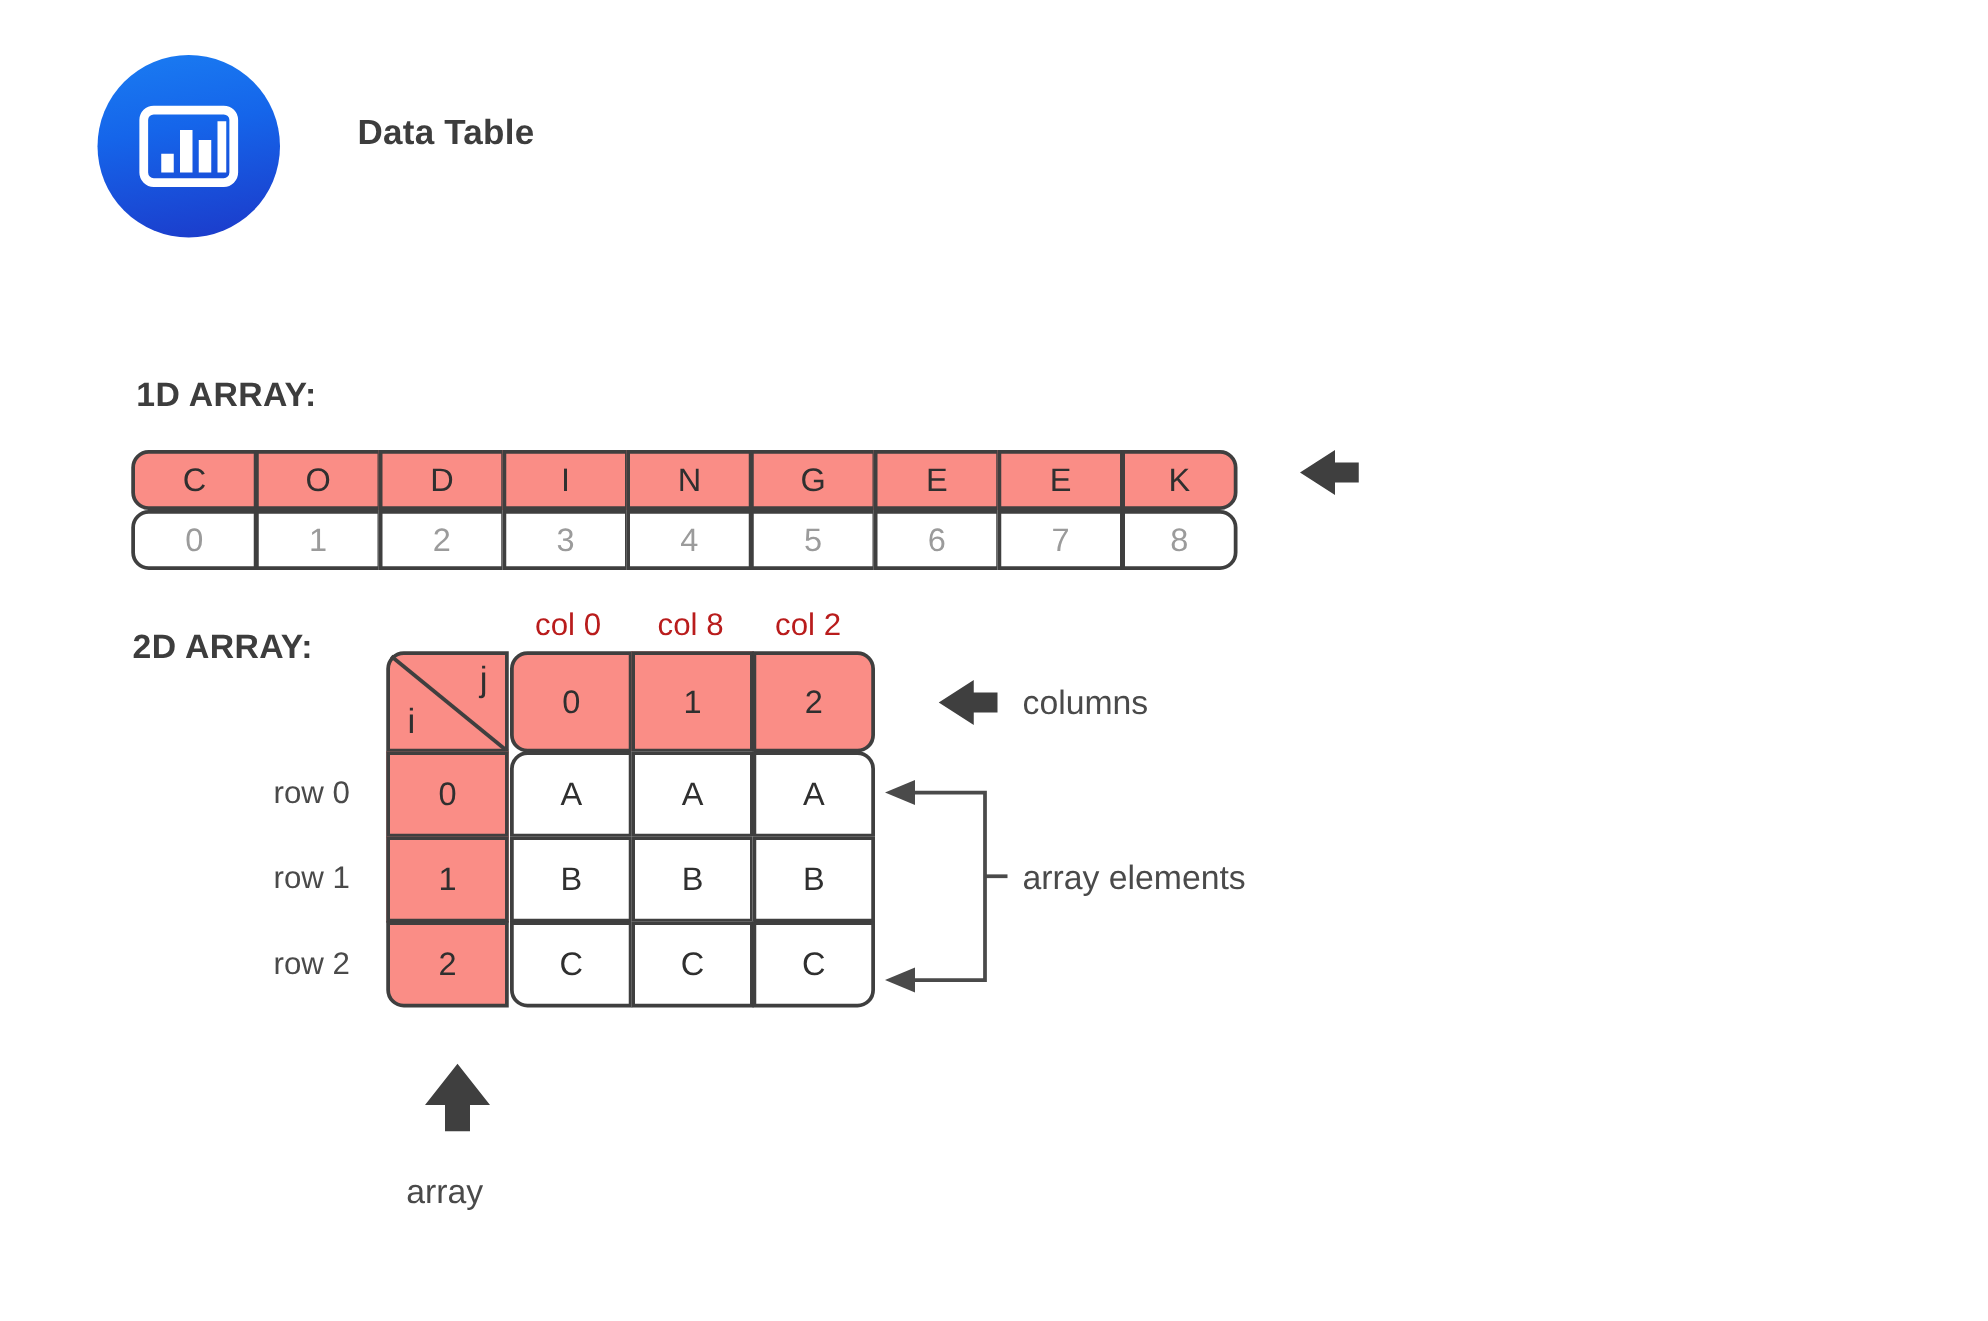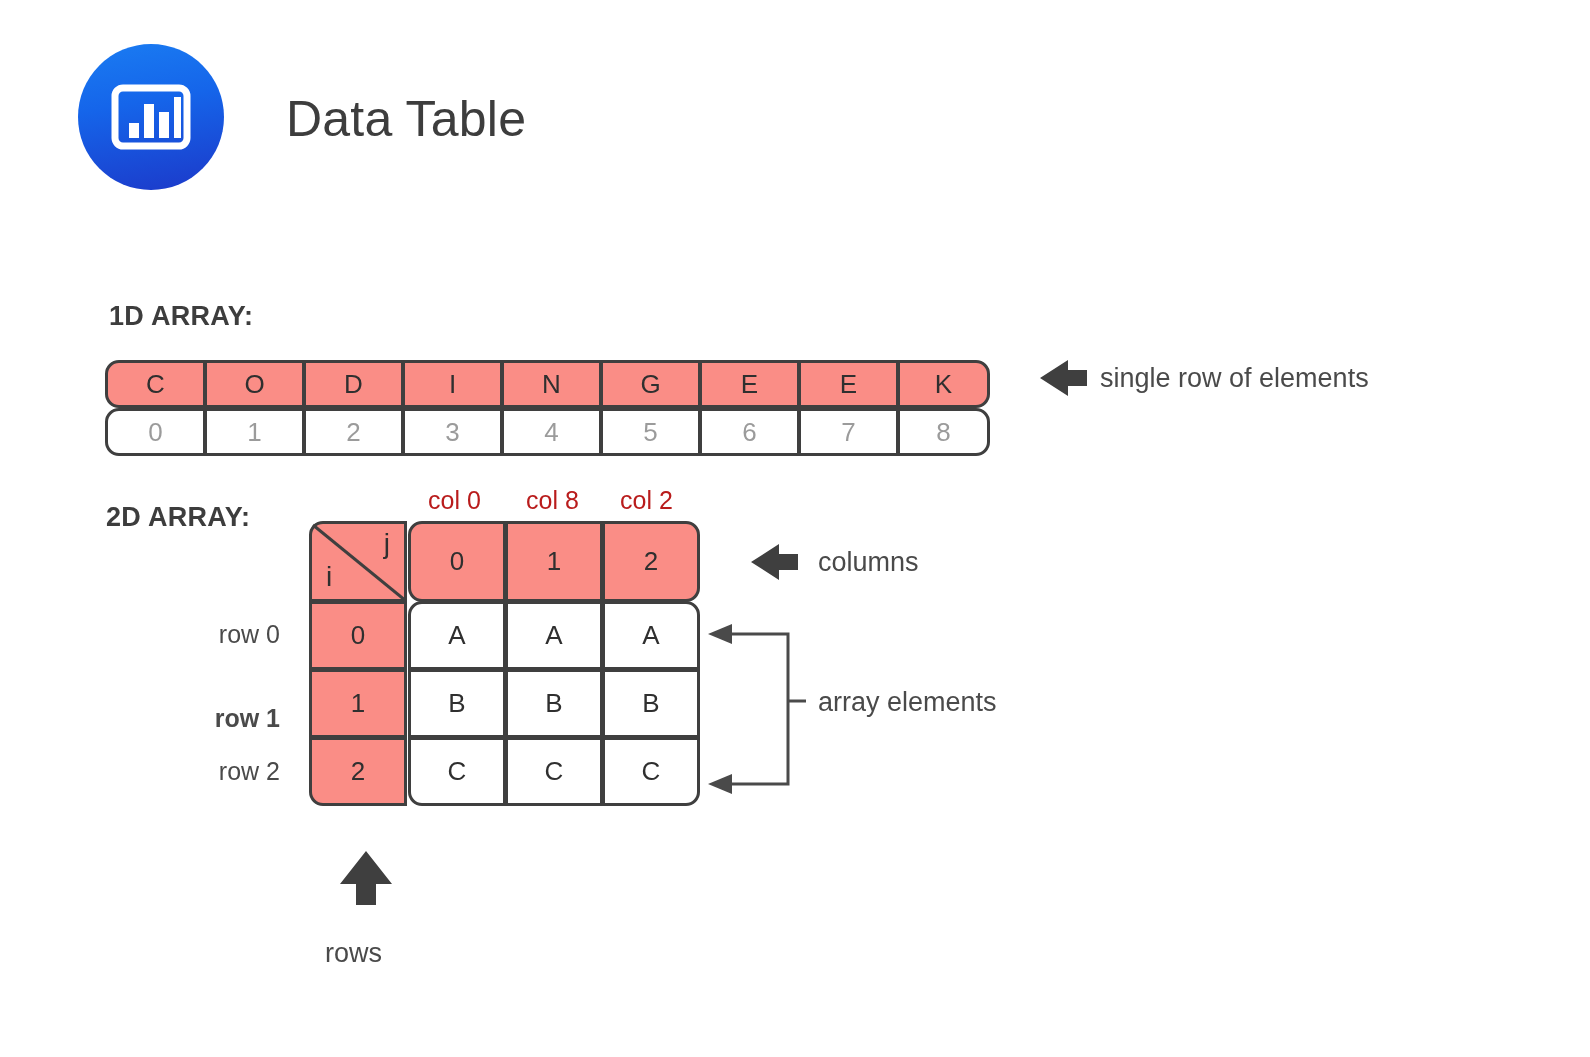--- a/index.html
+++ b/index.html
@@ -31,22 +31,22 @@
     border-radius: 50%;
     background: linear-gradient(170deg, #1a7cf2 0%, #1565ea 40%, #1c39c9 100%);
     display: flex;
     align-items: center;
     justify-content: center;
   }
   .header-title {
     position: absolute;
     left: 286px;
     top: 90px;
-    font-size: 50px;
-    font-weight: normal;
+    font-size: 28px;
+    font-weight: bold;
     color: #3d3d3d;
     letter-spacing: 0.2px;
   }
 
   
   .section-label {
     position: absolute;
     font-size: 27px;
     font-weight: bold;
     color: #3d3d3d;
@@ -137,63 +137,62 @@
   <div class="cell idx rt-l rb-l" style="left:105px;top:408px;width:101px;height:48px;">0</div>
   <div class="cell idx" style="left:204px;top:408px;width:101px;height:48px;">1</div>
   <div class="cell idx" style="left:303px;top:408px;width:101px;height:48px;">2</div>
   <div class="cell idx" style="left:402px;top:408px;width:101px;height:48px;">3</div>
   <div class="cell idx" style="left:501px;top:408px;width:101px;height:48px;">4</div>
   <div class="cell idx" style="left:600px;top:408px;width:101px;height:48px;">5</div>
   <div class="cell idx" style="left:699px;top:408px;width:101px;height:48px;">6</div>
   <div class="cell idx" style="left:798px;top:408px;width:101px;height:48px;">7</div>
   <div class="cell idx rt-r rb-r" style="left:897px;top:408px;width:93px;height:48px;">8</div>
 
-  <div class="anno" style="left:1100px;top:363px;">single row of elements</div>
 
   <div class="section-label" id="label-2d">2D ARRAY:</div>
 
   <div class="small-anno" style="left:428px;top:486px;">col 0</div>
   <div class="small-anno" style="left:526px;top:486px;">col 8</div>
   <div class="small-anno" style="left:620px;top:486px;">col 2</div>
 
   <div class="cell salmon rt-l" style="left:309px;top:521px;width:98px;height:81px;">
     <svg width="98" height="81" style="position:absolute;left:-3px;top:-3px;" aria-hidden="true">
       <line x1="4" y1="4" x2="97" y2="80" stroke="#3f3f3f" stroke-width="3"></line>
     </svg>
     <span style="position:absolute;right:14px;top:4px;font-size:28px;">j</span>
     <span style="position:absolute;left:14px;bottom:6px;font-size:28px;">i</span>
   </div>
 
   <div class="cell salmon rt-l rb-l" style="left:408px;top:521px;width:98px;height:81px;">0</div>
   <div class="cell salmon" style="left:505px;top:521px;width:98px;height:81px;">1</div>
   <div class="cell salmon rt-r rb-r" style="left:602px;top:521px;width:98px;height:81px;">2</div>
 
   <div class="row-label" style="left:130px;top:620px;width:150px;text-align:right;">row 0</div>
-  <div class="row-label" style="left:130px;top:704px;width:150px;font-weight:bold;">row 1</div>
+  <div class="row-label" style="left:130px;top:688px;width:150px;">row 1</div>
   <div class="row-label" style="left:130px;top:757px;width:150px;">row 2</div>
 
   <div class="cell salmon" style="left:309px;top:601px;width:98px;height:69px;">0</div>
   <div class="cell salmon" style="left:309px;top:669px;width:98px;height:69px;">1</div>
   <div class="cell salmon rb-l" style="left:309px;top:737px;width:98px;height:69px;">2</div>
 
   <div class="cell rt-l" style="left:408px;top:601px;width:98px;height:69px;">A</div>
   <div class="cell" style="left:505px;top:601px;width:98px;height:69px;">A</div>
   <div class="cell rt-r" style="left:602px;top:601px;width:98px;height:69px;">A</div>
 
   <div class="cell" style="left:408px;top:669px;width:98px;height:69px;">B</div>
   <div class="cell" style="left:505px;top:669px;width:98px;height:69px;">B</div>
   <div class="cell" style="left:602px;top:669px;width:98px;height:69px;">B</div>
 
   <div class="cell rb-l" style="left:408px;top:737px;width:98px;height:69px;">C</div>
   <div class="cell" style="left:505px;top:737px;width:98px;height:69px;">C</div>
   <div class="cell rb-r" style="left:602px;top:737px;width:98px;height:69px;">C</div>
 
   <div class="anno" style="left:818px;top:547px;">columns</div>
   <div class="anno" style="left:818px;top:687px;">array elements</div>
-  <div class="anno" style="left:325px;top:938px;">rows</div>
+  <div class="anno" style="left:325px;top:938px;">array</div>
 
   <svg class="overlay">
 
     <g>
       <path d="M1040,378 L1068,360 L1068,370 L1087,370 L1087,386 L1068,386 L1068,396 Z" fill="#3f3f3f"></path>
     </g>
 
     <g>
       <path d="M751,562 L779,544 L779,554 L798,554 L798,570 L779,570 L779,580 Z" fill="#3f3f3f"></path>
     </g>

